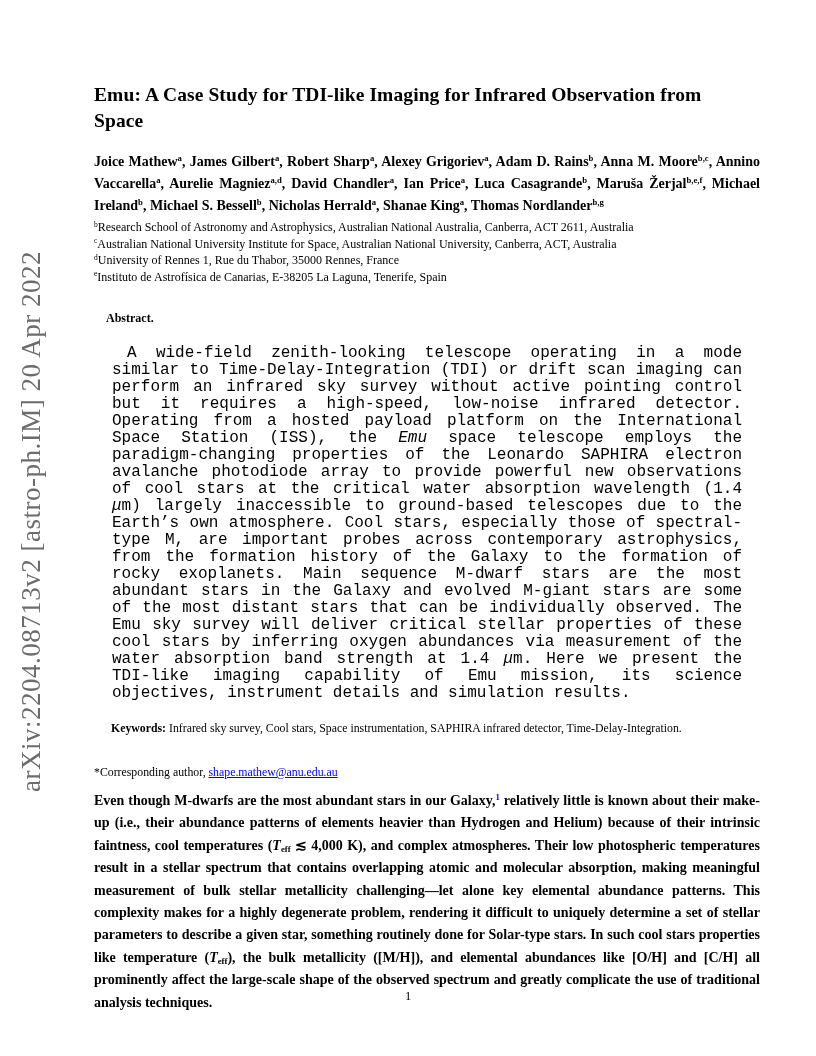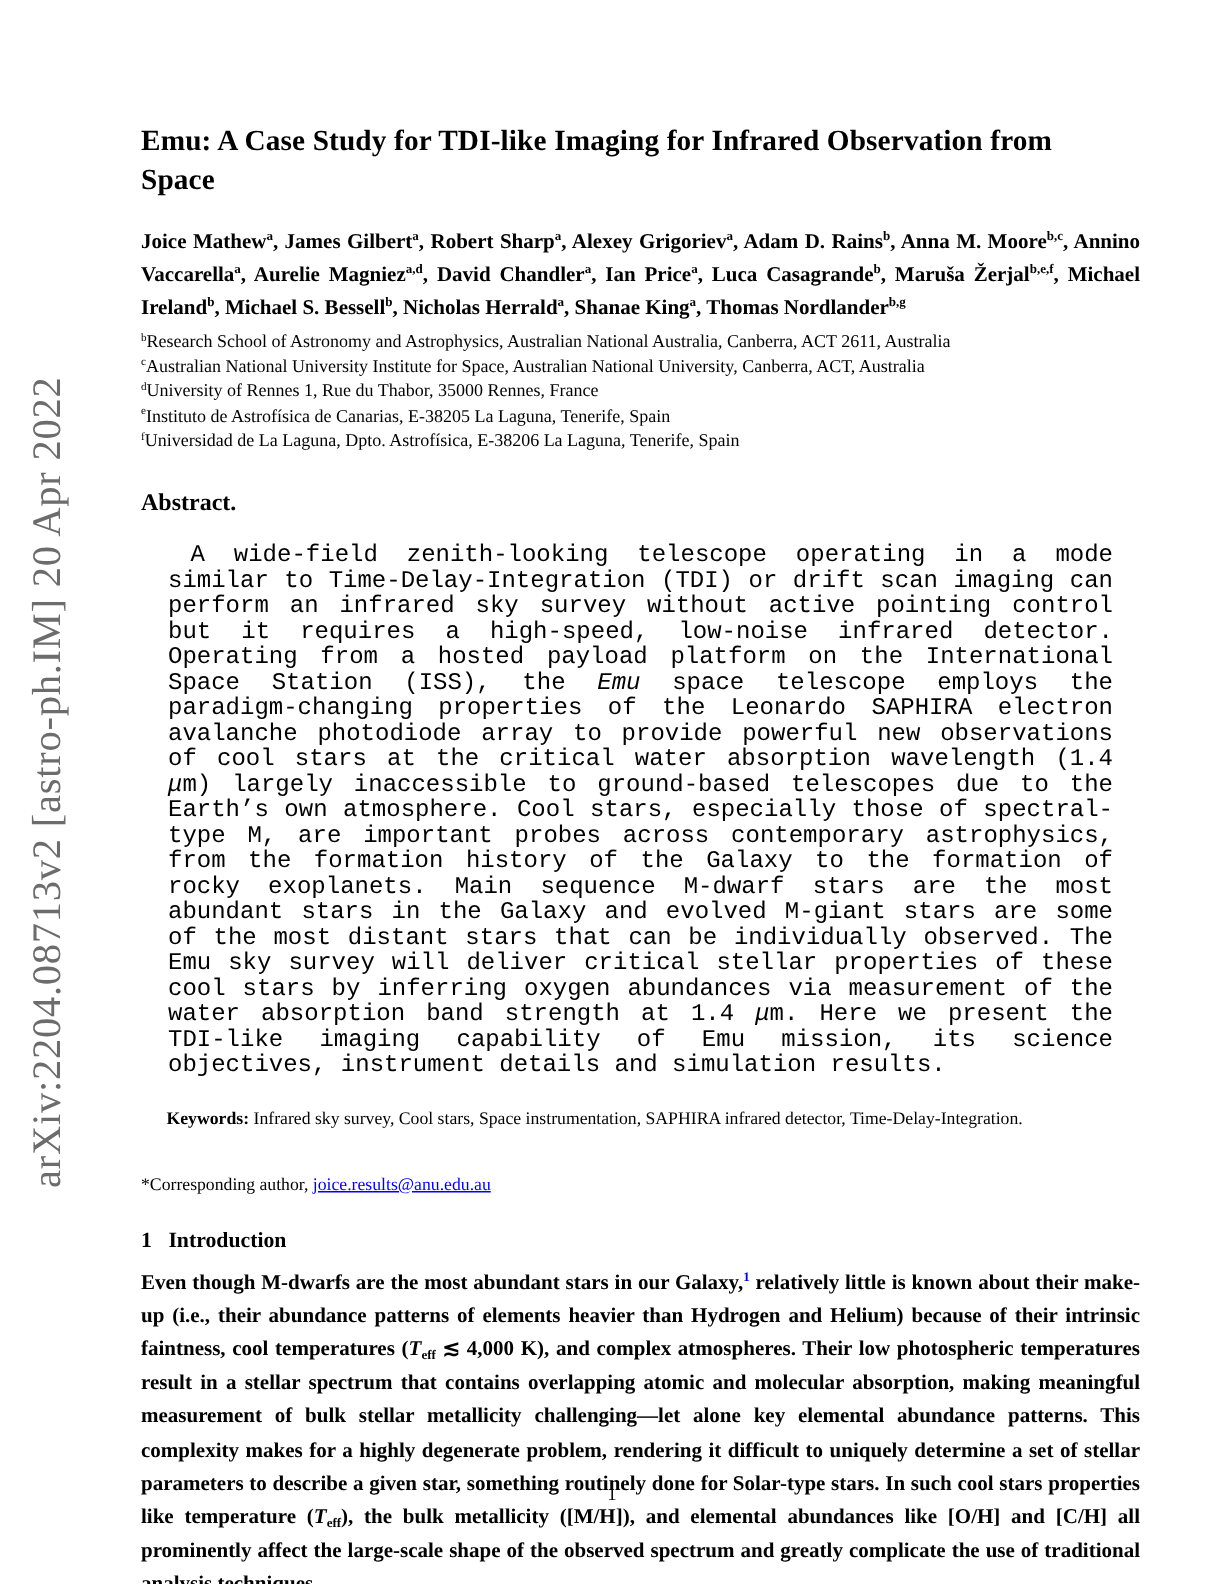--- a/index.html
+++ b/index.html
@@ -43,22 +43,22 @@
     text-align:justify;
   }
   .affiliations{margin-top:2px;}
   .affiliations p{
     margin:0;
     font-size:12px;
     line-height:16.5px;
   }
   .abstract{margin-top:25px;}
   .abs-heading{
-    margin:0;
-    font-size:16px;font-weight:bold;line-height:17px;
+    margin:12px;
+    font-size:12px;font-weight:bold;line-height:17px;
   }
   .abs-body{
     margin:18px;
     font-size:16px;
     line-height:17px;
     text-align:justify;
     text-indent:15px;
     font-family:Liberation Mono, monospace;
   }
   .keywords{
@@ -110,33 +110,31 @@
 
     <h1 class="title">Emu: A Case Study for TDI-like Imaging for Infrared Observation from Space</h1>
 
     <p class="authors"><span>Joice Mathew</span><span class="seg-sup">a</span><span>, James Gilbert</span><span class="seg-sup">a</span><span>, Robert Sharp</span><span class="seg-sup">a</span><span>, Alexey Grigoriev</span><span class="seg-sup">a</span><span>, Adam D. Rains</span><span class="seg-sup">b</span><span>, Anna M. Moore</span><span class="seg-sup">b,c</span><span>, Annino Vaccarella</span><span class="seg-sup">a</span><span>, Aurelie Magniez</span><span class="seg-sup">a,d</span><span>, David Chandler</span><span class="seg-sup">a</span><span>, Ian Price</span><span class="seg-sup">a</span><span>, Luca Casagrande</span><span class="seg-sup">b</span><span>, Maruša Žerjal</span><span class="seg-sup">b,e,f</span><span>, Michael Ireland</span><span class="seg-sup">b</span><span>, Michael S. Bessell</span><span class="seg-sup">b</span><span>, Nicholas Herrald</span><span class="seg-sup">a</span><span>, Shanae King</span><span class="seg-sup">a</span><span>, Thomas Nordlander</span><span class="seg-sup">b,g</span></p>
 
     <div class="affiliations">
       <p><span class="seg-sup">b</span><span>Research School of Astronomy and Astrophysics, Australian National Australia, Canberra, ACT 2611, Australia</span></p>
       <p><span class="seg-sup">c</span><span>Australian National University Institute for Space, Australian National University, Canberra, ACT, Australia</span></p>
       <p><span class="seg-sup">d</span><span>University of Rennes 1, Rue du Thabor, 35000 Rennes, France</span></p>
       <p><span class="seg-sup">e</span><span>Instituto de Astrofísica de Canarias, E-38205 La Laguna, Tenerife, Spain</span></p>
-      <p><span class="seg-sup">f</span><span>Universidad de La Laguna, Dpto. Astrofísica, E-38206 La Laguna, Tenerife, Spain</span></p>
     </div>
 
     <section class="abstract">
       <p class="abs-heading">Abstract.</p>
       <p class="abs-body"><span>A wide-field zenith-looking telescope operating in a mode similar to Time-Delay-Integration (TDI) or drift scan imaging can perform an infrared sky survey without active pointing control but it requires a high-speed, low-noise infrared detector. Operating from a hosted payload platform on the International Space Station (ISS), the </span><span class="seg-i">Emu</span><span> space telescope employs the paradigm-changing properties of the Leonardo SAPHIRA electron avalanche photodiode array to provide powerful new observations of cool stars at the critical water absorption wavelength (1.4 </span><span class="seg-i">μ</span><span>m) largely inaccessible to ground-based telescopes due to the Earth’s own atmosphere. Cool stars, especially those of spectral-type M, are important probes across contemporary astrophysics, from the formation history of the Galaxy to the formation of rocky exoplanets. Main sequence M-dwarf stars are the most abundant stars in the Galaxy and evolved M-giant stars are some of the most distant stars that can be individually observed. The Emu sky survey will deliver critical stellar properties of these cool stars by inferring oxygen abundances via measurement of the water absorption band strength at 1.4 </span><span class="seg-i">μ</span><span>m. Here we present the TDI-like imaging capability of Emu mission, its science objectives, instrument details and simulation results.</span></p>
     </section>
 
     <p class="keywords"><span class="seg-b">Keywords: </span><span>Infrared sky survey, Cool stars, Space instrumentation, SAPHIRA infrared detector, Time-Delay-Integration.</span></p>
 
-    <p class="corresponding"><span>*Corresponding author, </span><span class="seg-link">joice.results@anu.edu.au</span></p>
+    <p class="corresponding"><span>*Corresponding author, </span><span class="seg-link">shape.mathew@anu.edu.au</span></p>
 
-    <h2 class="section-heading"><span>1</span><span class="sec-gap"></span><span>Introduction</span></h2>
 
     <p class="body-par"><span>Even though M-dwarfs are the most abundant stars in our Galaxy,</span><span class="seg-sup seg-cite">1</span><span> relatively little is known about their make-up (i.e., their abundance patterns of elements heavier than Hydrogen and Helium) because of their intrinsic faintness, cool temperatures (</span><span class="seg-i">T</span><span class="seg-sub">eff</span><span> ≲ 4,000 K), and complex atmospheres. Their low photospheric temperatures result in a stellar spectrum that contains overlapping atomic and molecular absorption, making meaningful measurement of bulk stellar metallicity challenging—let alone key elemental abundance patterns. This complexity makes for a highly degenerate problem, rendering it difficult to uniquely determine a set of stellar parameters to describe a given star, something routinely done for Solar-type stars. In such cool stars properties like temperature (</span><span class="seg-i">T</span><span class="seg-sub">eff</span><span>), the bulk metallicity ([M/H]), and elemental abundances like [O/H] and [C/H] all prominently affect the large-scale shape of the observed spectrum and greatly complicate the use of traditional analysis techniques.</span></p>
 
   </main>
 
   <div class="page-number">1</div>
 
 </div>
 
 </body></html>

